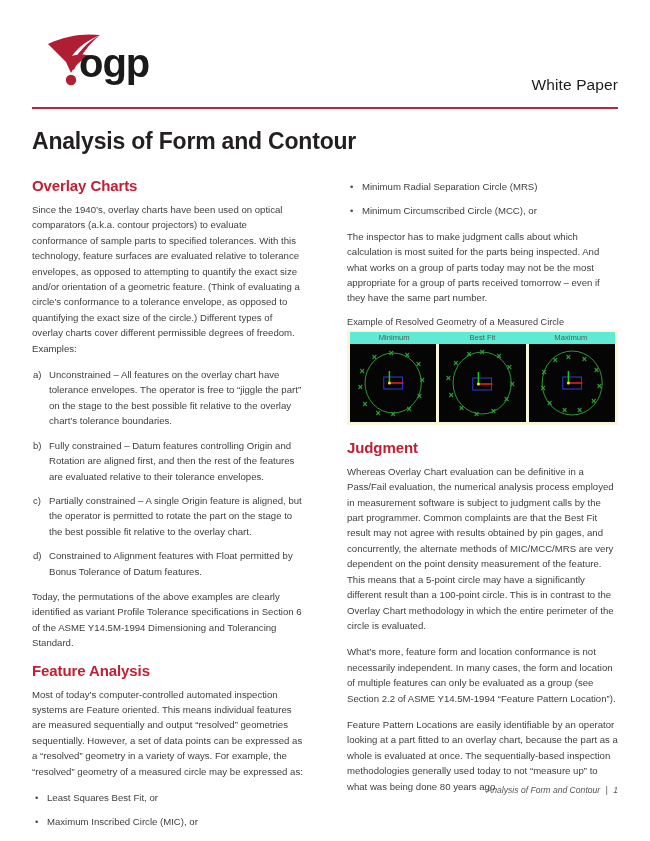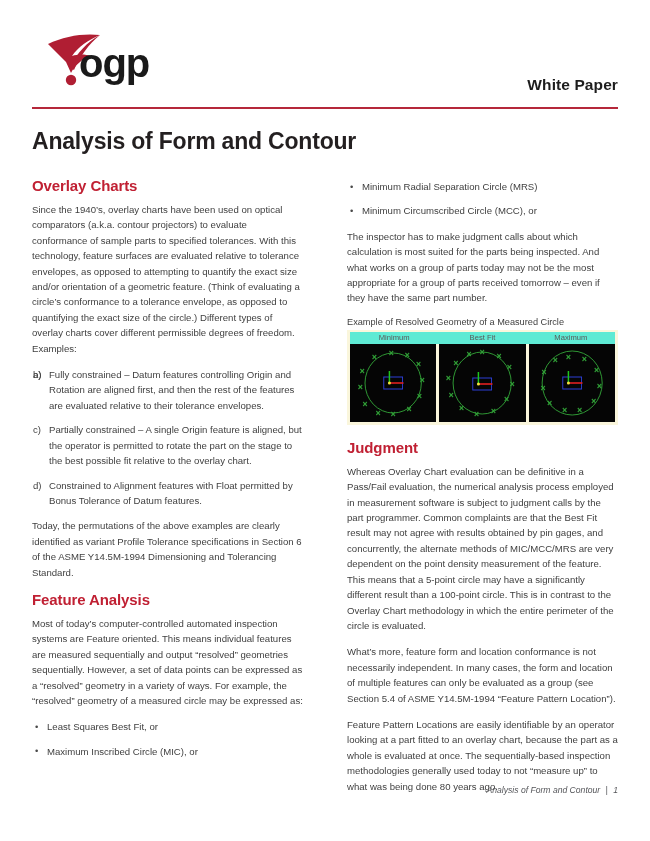--- a/index.html
+++ b/index.html
@@ -25,21 +25,21 @@
   .logo {
     position: absolute;
     left: 12px; top: 30px;
     width: 150px; height: 60px;
   }
   .logo svg { display: block; }
   .white-paper {
     position: absolute;
     right: 0; top: 76px;
     font-size: 15.5px;
-    font-weight: bold;
+    font-weight: normal;
     color: #1d1d1d;
     letter-spacing: 0.1px;
   }
   .rule {
     position: absolute;
     left: 0; right: 0; top: 107px;
     height: 2px;
     background: #B5283A;
   }
 
@@ -182,20 +182,21 @@
 
     <div class="col">
 
       <h2 class="section">Overlay Charts</h2>
 
       <p class="body">Since the 1940’s, overlay charts have been used on optical comparators (a.k.a. contour projectors) to evaluate conformance of sample parts to specified tolerances. With this technology, feature surfaces are evaluated relative to tolerance envelopes, as opposed to attempting to quantify the exact size and/or orientation of a geometric feature. (Think of evaluating a circle’s conformance to a tolerance envelope, as opposed to quantifying the exact size of the circle.) Different types of overlay charts cover different permissible degrees of freedom. Examples:</p>
 
       <ol class="lettered">
         <li>
           <span class="marker">a)</span>
+          <span>Unconstrained – All features on the overlay chart have tolerance envelopes. The operator is free to “jiggle the part” on the stage to the best possible fit relative to the overlay chart’s tolerance boundaries.</span>
         </li>
         <li>
           <span class="marker">b)</span>
           <span>Fully constrained – Datum features controlling Origin and Rotation are aligned first, and then the rest of the features are evaluated relative to their tolerance envelopes.</span>
         </li>
         <li>
           <span class="marker">c)</span>
           <span>Partially constrained – A single Origin feature is aligned, but the operator is permitted to rotate the part on the stage to the best possible fit relative to the overlay chart.</span>
         </li>
         <li>
@@ -308,21 +309,21 @@
             </div>
 
           </div>
         </div>
       </div>
 
       <h2 class="section">Judgment</h2>
 
       <p class="body">Whereas Overlay Chart evaluation can be definitive in a Pass/Fail evaluation, the numerical analysis process employed in measurement software is subject to judgment calls by the part programmer. Common complaints are that the Best Fit result may not agree with results obtained by pin gages, and concurrently, the alternate methods of MIC/MCC/MRS are very dependent on the point density measurement of the feature. This means that a 5-point circle may have a significantly different result than a 100-point circle. This is in contrast to the Overlay Chart methodology in which the entire perimeter of the circle is evaluated.</p>
 
-      <p class="body">What’s more, feature form and location conformance is not necessarily independent. In many cases, the form and location of multiple features can only be evaluated as a group (see Section 5.4 of ASME Y14.5M-1994 “Feature Pattern Location”).</p>
+      <p class="body">What’s more, feature form and location conformance is not necessarily independent. In many cases, the form and location of multiple features can only be evaluated as a group (see Section 2.2 of ASME Y14.5M-1994 “Feature Pattern Location”).</p>
 
       <p class="body">Feature Pattern Locations are easily identifiable by an operator looking at a part fitted to an overlay chart, because the part as a whole is evaluated at once. The sequentially-based inspection methodologies generally used today to not “measure up” to what was being done 80 years ago.</p>
 
     </div>
   </div>
 
   <div class="footer">
     <span>Analysis of Form and Contour</span>
     <span class="sep">|</span>
     <span>1</span>

